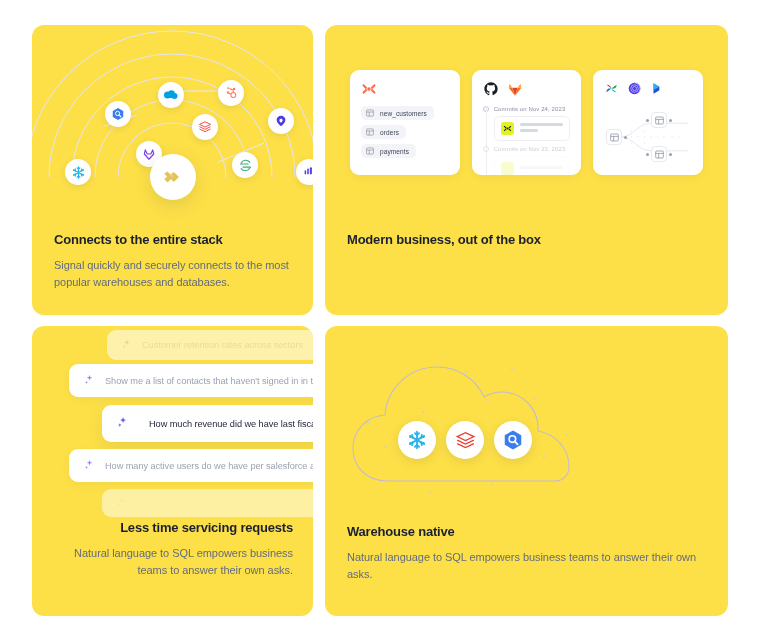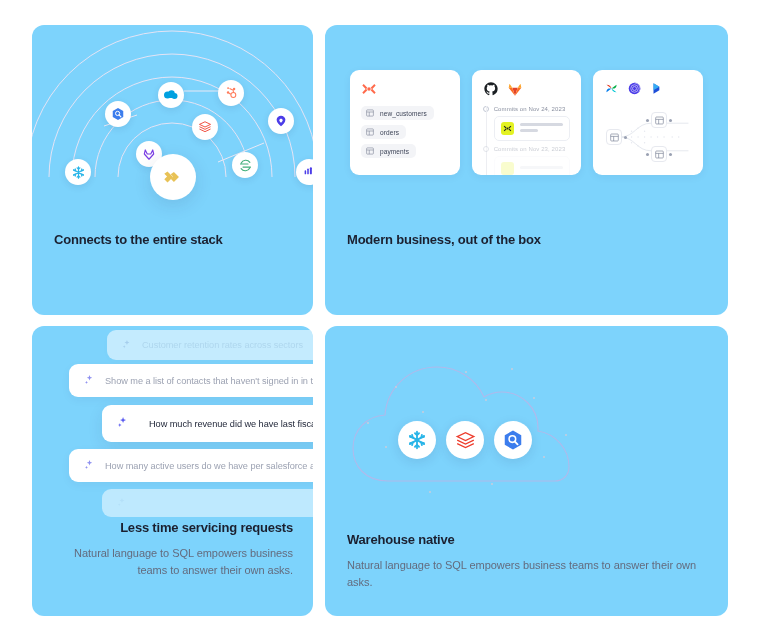--- a/index.html
+++ b/index.html
@@ -12,21 +12,21 @@
   .page {
     width: 768px; height: 641px;
     padding: 25px 32px;
     display: grid;
     grid-template-columns: 281px 403px;
     grid-template-rows: 290px 290px;
     gap: 11px 12px;
     align-content: start;
   }
   .card {
-    background: #7dd3fc;
+    background: #fde047;
     border-radius: 12px;
     position: relative;
     overflow: hidden;
   }
   .card-visual { position: relative; width: 100%; overflow: hidden; }
   .card-text { position: absolute; left: 22px; right: 20px; }
   .card-title {
     font-size: 13px; font-weight: bold; color: #1b2030;
     letter-spacing: -0.2px; margin-bottom: 10px;
   }
@@ -117,21 +117,21 @@
   .bubble .spark { flex: 0 0 auto; }
   .b0 { left: 75px; top: 4px;  width: 300px; height: 30px; color: #d8dae2; box-shadow: 0 2px 8px rgba(30,40,80,0.03); opacity: .55; }
   .b1 { left: 37px; top: 38px; width: 300px; height: 33px; color: #9ca2b2; box-shadow: 0 3px 10px rgba(30,40,80,0.05); }
   .b2 { left: 70px; top: 79px; width: 300px; height: 37px; color: #22283a; box-shadow: 0 5px 16px rgba(30,40,80,0.09); }
   .b2 .btext { margin-left: 10px; }
   .b3 { left: 37px; top: 123px; width: 300px; height: 33px; color: #9ca2b2; box-shadow: 0 3px 10px rgba(30,40,80,0.05); }
   .b4 { left: 70px; top: 163px; width: 300px; height: 28px; color: #eceef3; box-shadow: none; opacity: .5; }
 
   
   #card-cloud .card-visual { height: 200px; }
-  #card-cloud .card-text { top: 206px; }
+  #card-cloud .card-text { top: 198px; }
   .cloud-wrap { position: absolute; inset: 0; }
   .cloud-icon {
     position: absolute; width: 38px; height: 38px; border-radius: 50%;
     background: #fff; box-shadow: 0 3px 12px rgba(30,40,80,0.11);
     display: flex; align-items: center; justify-content: center;
     top: 95px;
   }
   .speck { position: absolute; width: 2px; height: 2px; border-radius: 50%; background: #c9ccdd; }
 </style>
 </head>
@@ -251,20 +251,21 @@
             <g fill="#e8c256">
               <polygon points="6,6 12,12 6,18 2.5,14.5 5.5,11.5 2.5,8.5"></polygon>
               <polygon points="13,6.5 18.5,12 13,17.5 9.5,14 12,11.5 9.5,9"></polygon>
             </g>
           </svg>
         </div>
       </div>
     </div>
     <div class="card-text">
       <div class="card-title">Connects to the entire stack</div>
+      <div class="card-body">Signal quickly and securely connects to the most popular warehouses and databases.</div>
     </div>
   </div>
 
   <div class="card" id="card-controls">
     <div class="card-visual">
 
       <div class="panel">
         <div class="panel-logos">
           <svg width="16" height="16" viewBox="0 0 24 24">
             <g fill="#ff694a">

